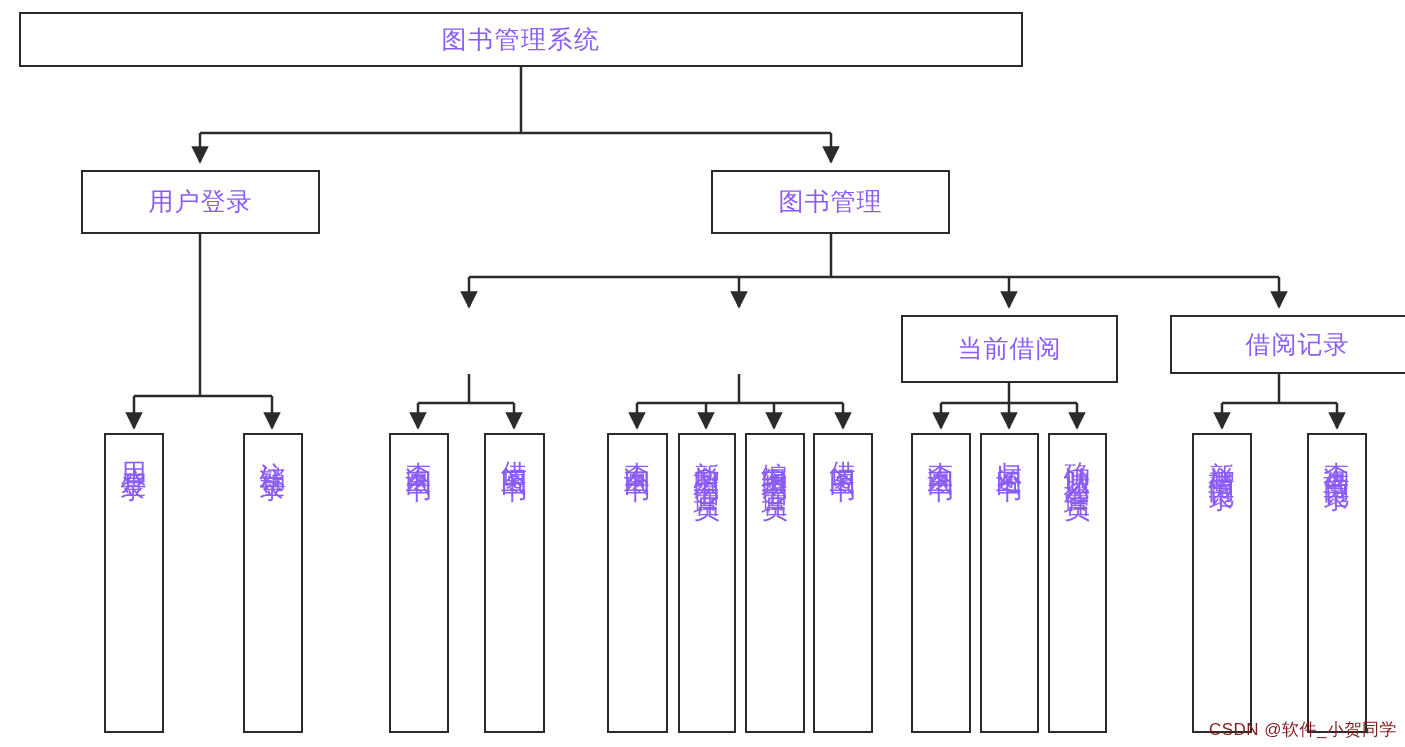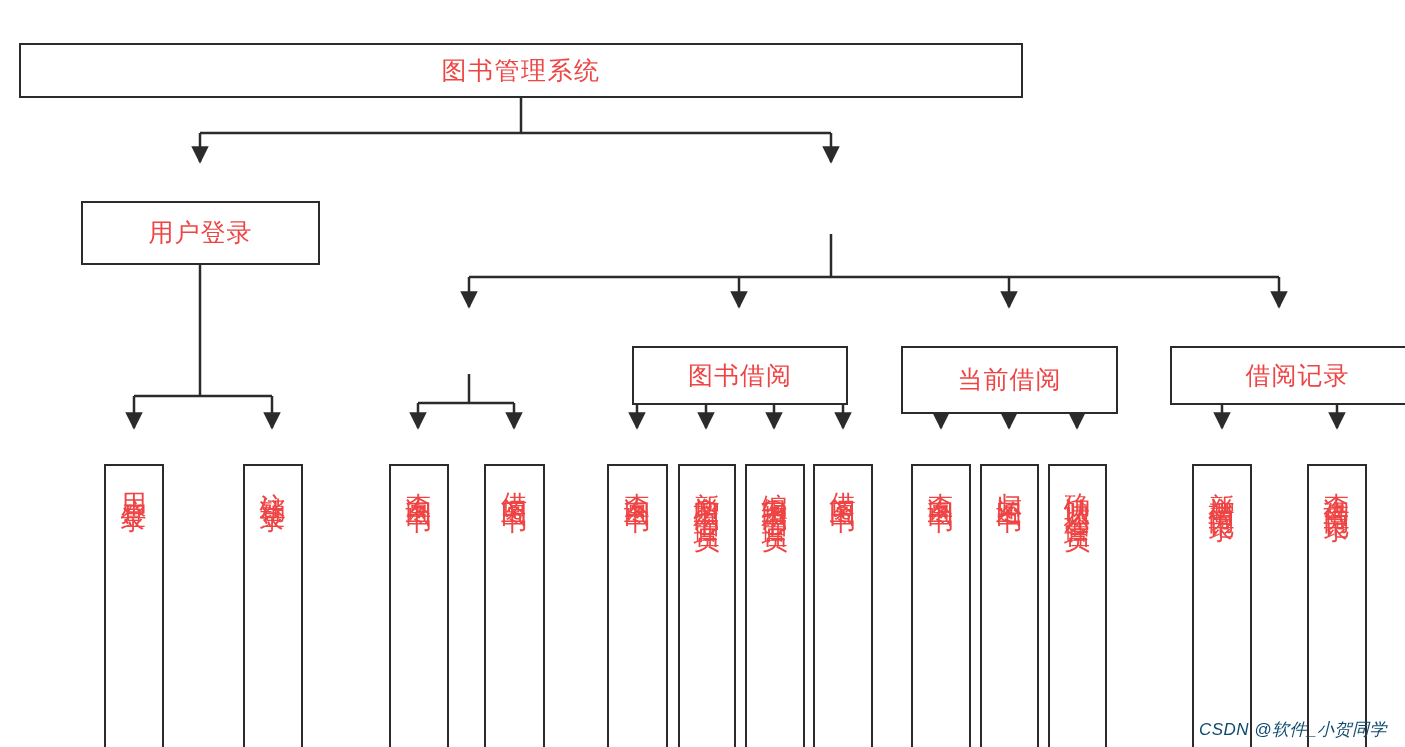--- a/index.html
+++ b/index.html
@@ -26,22 +26,21 @@
     pointer-events: none;
   }
   .node {
     position: absolute;
     box-sizing: border-box;
     background: #ffffff;
     border: 2.5px solid #2b2b2b;
     display: flex;
     align-items: center;
     justify-content: center;
-    color: #ef4444;
-    margin-top: 31px;
+    color: #8b5cf6;
   }
   .node .label {
     text-align: center;
     line-height: 1.18;
     white-space: nowrap;
   }
   
   .node.h .label {
     font-size: 25px;
     letter-spacing: 1px;
@@ -60,28 +59,27 @@
     writing-mode: vertical-rl;
     text-orientation: upright;
     font-size: 26px;
     letter-spacing: 5px;
     line-height: 1;
     white-space: pre-line;
     text-align: start;
   }
   .watermark {
     position: absolute;
-    right: 18px;
+    right: 8px;
     bottom: 6px;
     font-size: 17px;
-    color: #0c4a6e;
+    color: #7f1d1d;
     letter-spacing: 0.5px;
     white-space: nowrap;
     pointer-events: none;
-    font-style: italic;
   }
 </style>
 </head>
 <body>
 
 <div id="canvas">
 
   <svg id="edges" viewBox="0 0 1405 747">
     <defs>
       <marker id="arrow" viewBox="0 0 10 10" refX="9" refY="5" markerWidth="7" markerHeight="7" orient="auto-start-reverse">
@@ -132,24 +130,24 @@
     </g>
   </svg>
 
   <div class="node root h" style="left:19px; top:12px; width:1004px; height:55px;">
     <span class="label">图书管理系统</span>
   </div>
 
   <div class="node h" style="left:81px; top:170px; width:239px; height:64px;">
     <span class="label">用户登录</span>
   </div>
+  <div class="node h" style="left:711px; top:170px; width:239px; height:64px;">
+    <span class="label">图书管理</span>
+  </div>
 
-  <div class="node h" style="left:632px; top:315px; width:216px; height:59px;">
-    <span class="label">图书借阅</span>
-  </div>
   <div class="node h" style="left:901px; top:315px; width:217px; height:68px;">
     <span class="label">当前借阅</span>
   </div>
   <div class="node h" style="left:1170px; top:315px; width:255px; height:59px;">
     <span class="label">借阅记录</span>
   </div>
 
   <div class="node v" style="left:104px; top:433px; width:60px; height:300px;">
     <span class="label">用户登录</span>
   </div>

